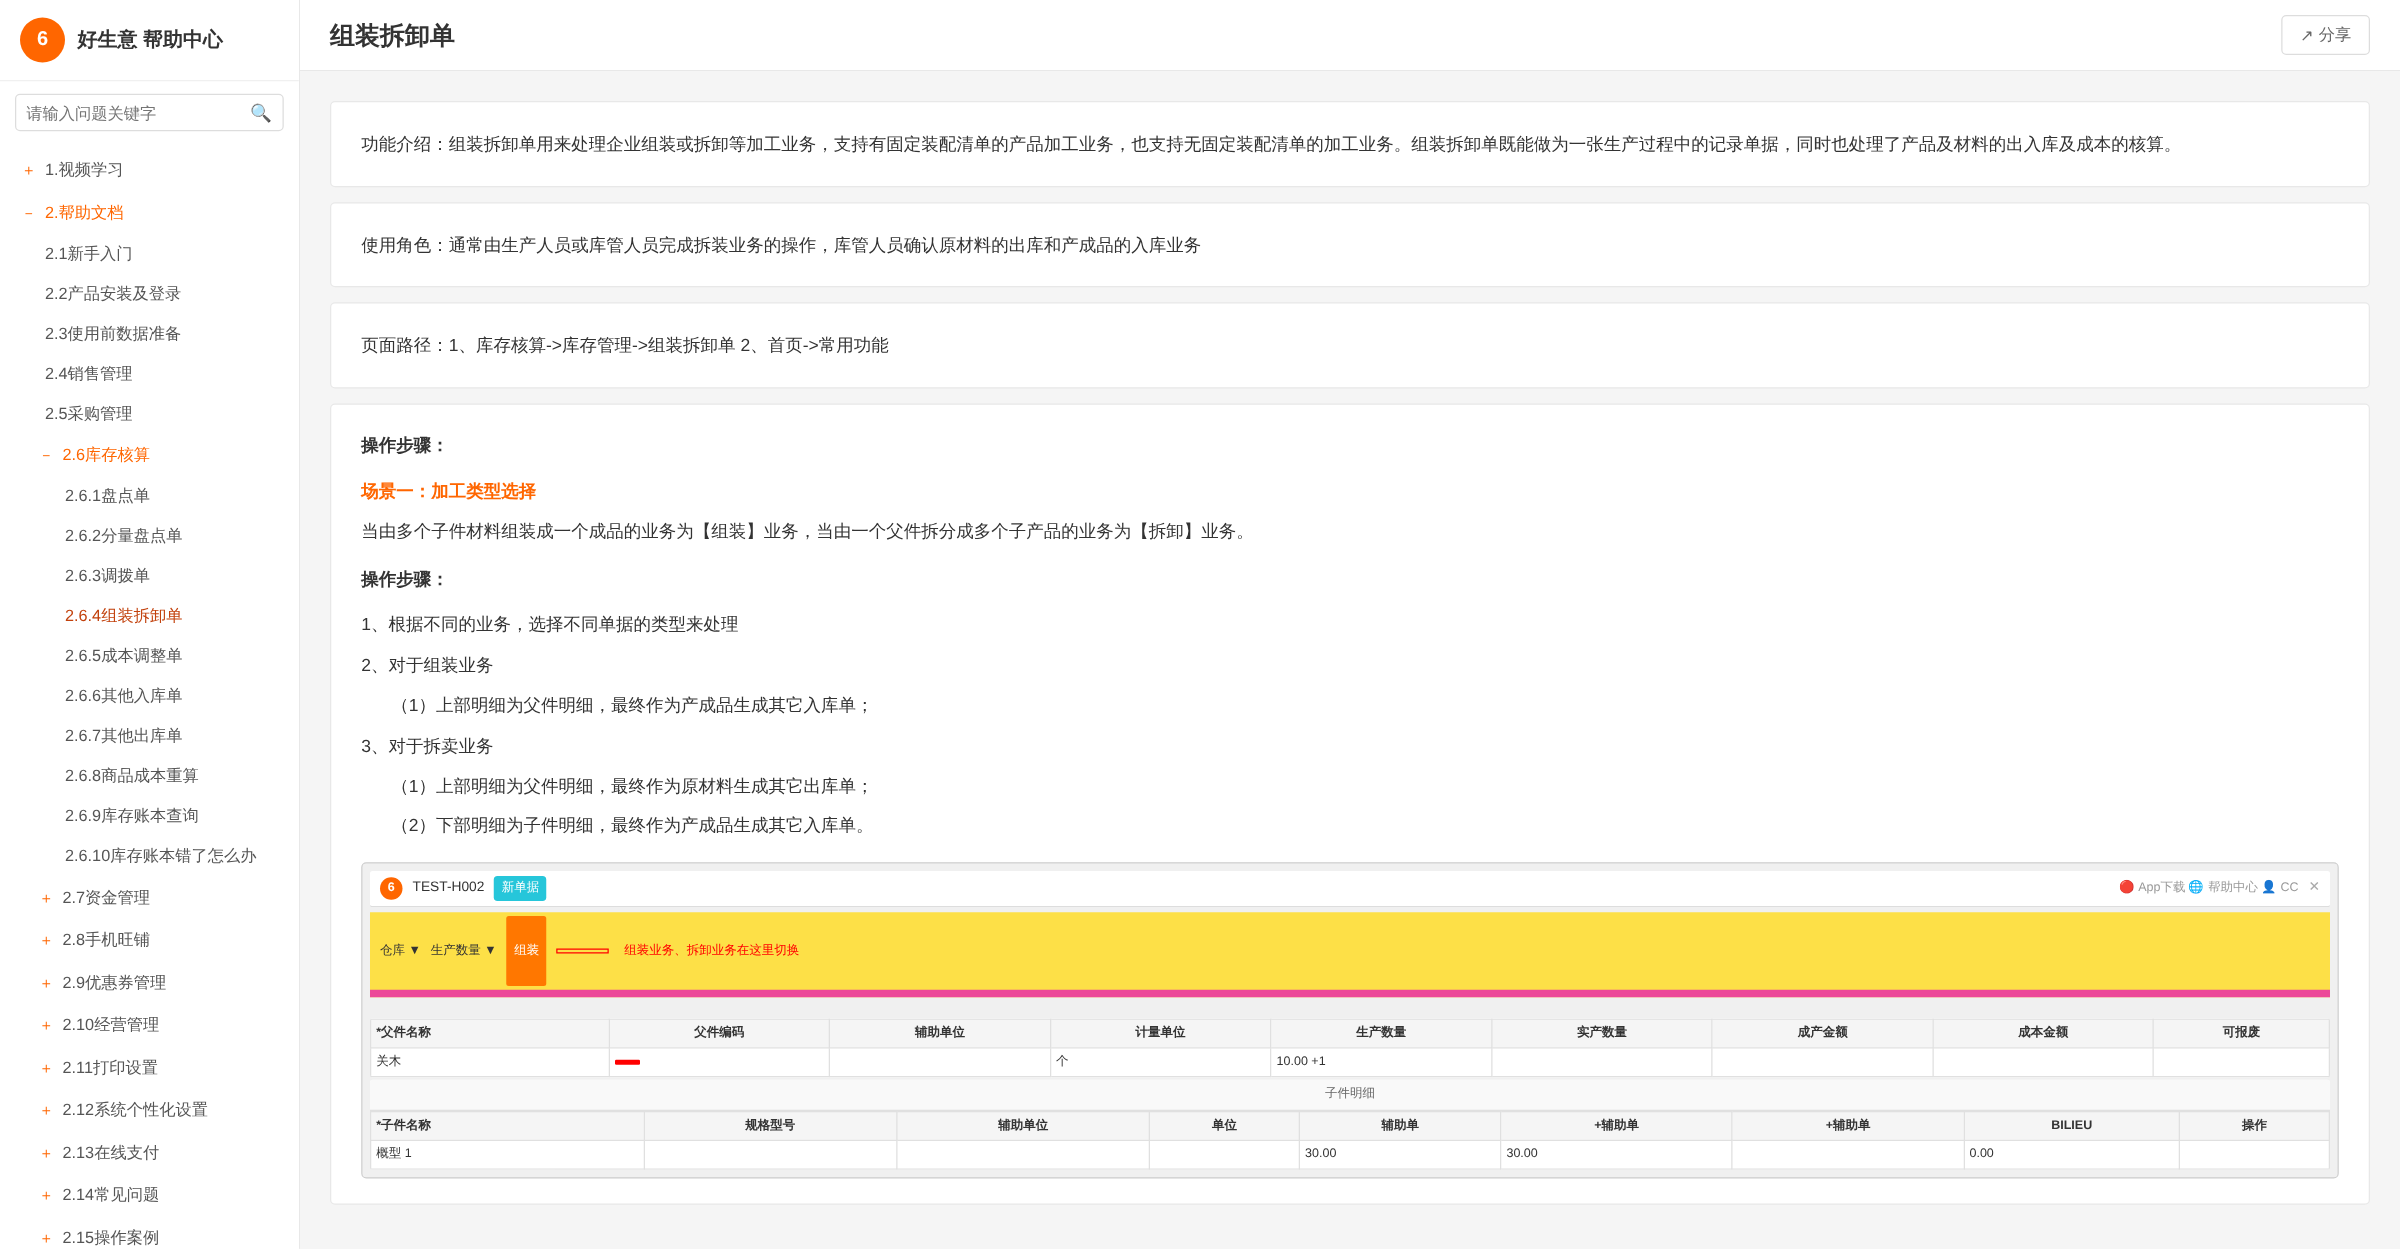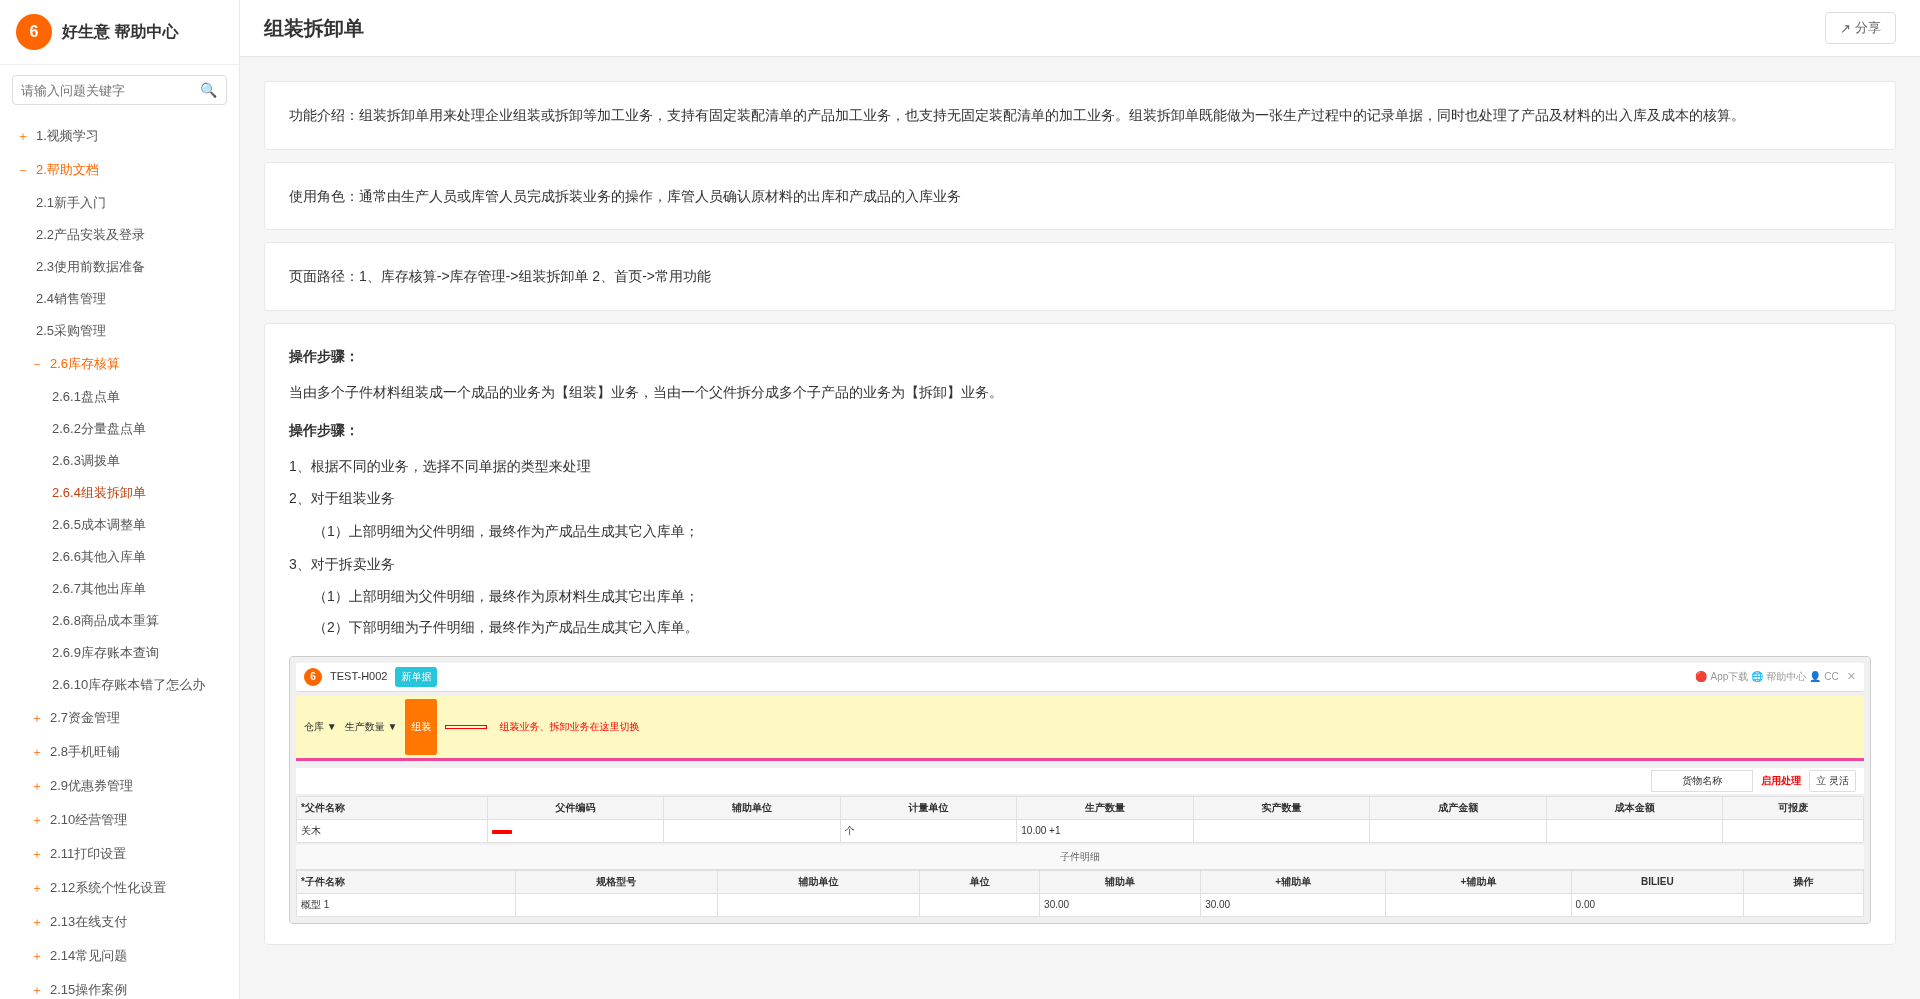--- a/index.html
+++ b/index.html
@@ -145,20 +145,21 @@
       <p class="content-text">使用角色：通常由生产人员或库管人员完成拆装业务的操作，库管人员确认原材料的出库和产成品的入库业务</p>
     </div>
 
     <div class="content-card">
       <p class="content-text">页面路径：1、库存核算-&gt;库存管理-&gt;组装拆卸单 2、首页-&gt;常用功能</p>
     </div>
 
     <div class="content-card">
       <div class="section-title">操作步骤：</div>
 
+      <div class="section-subtitle">场景一：加工类型选择</div>
       <p class="content-text">当由多个子件材料组装成一个成品的业务为【组装】业务，当由一个父件拆分成多个子产品的业务为【拆卸】业务。</p>
 
       <div class="section-title" style="margin-top: 12px;">操作步骤：</div>
 
       <div class="step-item">1、根据不同的业务，选择不同单据的类型来处理</div>
 
       <div class="step-item">2、对于组装业务</div>
       <div class="step-sub">（1）上部明细为父件明细，最终作为产成品生成其它入库单；</div>
 
       <div class="step-item">3、对于拆卖业务</div>
@@ -171,34 +172,28 @@
           <div style="background: #fff; display: flex; align-items: center; gap: 8px; padding: 4px 8px; border-bottom: 1px solid #ddd; font-size: 11px; margin-bottom: 4px; border-radius: 2px;">
             <span style="background: #ff6600; color: white; width: 18px; height: 18px; border-radius: 50%; display: inline-flex; align-items: center; justify-content: center; font-size: 10px; font-weight: bold;">6</span>
             <span>TEST-H002</span>
             <span style="background: #26c6da; color: white; border-radius: 3px; padding: 1px 6px; font-size: 10px;">新单据</span>
             <span style="flex:1;"></span>
             <span style="font-size: 10px; color: #999;">🔴 App下载 🌐 帮助中心 👤 CC</span>
             <span style="color: #aaa; cursor: pointer;">✕</span>
           </div>
 
 
-          <div style="background: #fef9c3; display: flex; align-items: center; gap: 8px; padding: 3px 8px; border-bottom: 3px solid #ec4899; font-size: 10px; margin-bottom: 7px;">
+          <div style="background: #fde047; display: flex; align-items: center; gap: 8px; padding: 3px 8px; border-bottom: 6px solid #ec4899; font-size: 10px; margin-bottom: 17px;">
             <span>仓库 ▼</span>
             <span>生产数量 ▼</span>
             <span style="background: #ff7700; border-radius: 2px; padding: 19px 6px; font-size: 10px; color: white;">组装</span>
             <span style="border: 1px solid red; padding: 1px 20px; font-size: 10px;"></span>
             <span style="color: red; font-size: 10px; margin-left: 4px;">组装业务、拆卸业务在这里切换</span>
           </div>
 
-          <div style="display: flex; padding: 2px 8px; font-size: 10px; align-items: center; gap: 8px; background: #fff; margin-bottom: 2px;">
-            <span style="flex: 1;"></span>
-            <span style="border: 1px solid #ddd; padding: 1px 30px; font-size: 10px;">货物名称</span>
-            <span style="color: red; font-size: 10px; font-weight: bold;">启用处理</span>
-            <span style="border: 1px solid #ddd; border-radius: 2px; padding: 1px 6px; font-size: 10px; background: #fff;">立 灵活</span>
-          </div>
 
           <div style="background: #fff; margin-bottom: 2px; border-radius: 2px; overflow: hidden;">
             <table style="width:100%; border-collapse:collapse; font-size: 10px;">
               <thead>
                 <tr style="background: #f5f5f5;">
                   <th style="border: 1px solid #e0e0e0; padding: 2px 4px; text-align: left;">*父件名称</th>
                   <th style="border: 1px solid #e0e0e0; padding: 2px 4px;">父件编码</th>
                   <th style="border: 1px solid #e0e0e0; padding: 2px 4px;">辅助单位</th>
                   <th style="border: 1px solid #e0e0e0; padding: 2px 4px;">计量单位</th>
                   <th style="border: 1px solid #e0e0e0; padding: 2px 4px;">生产数量</th>

